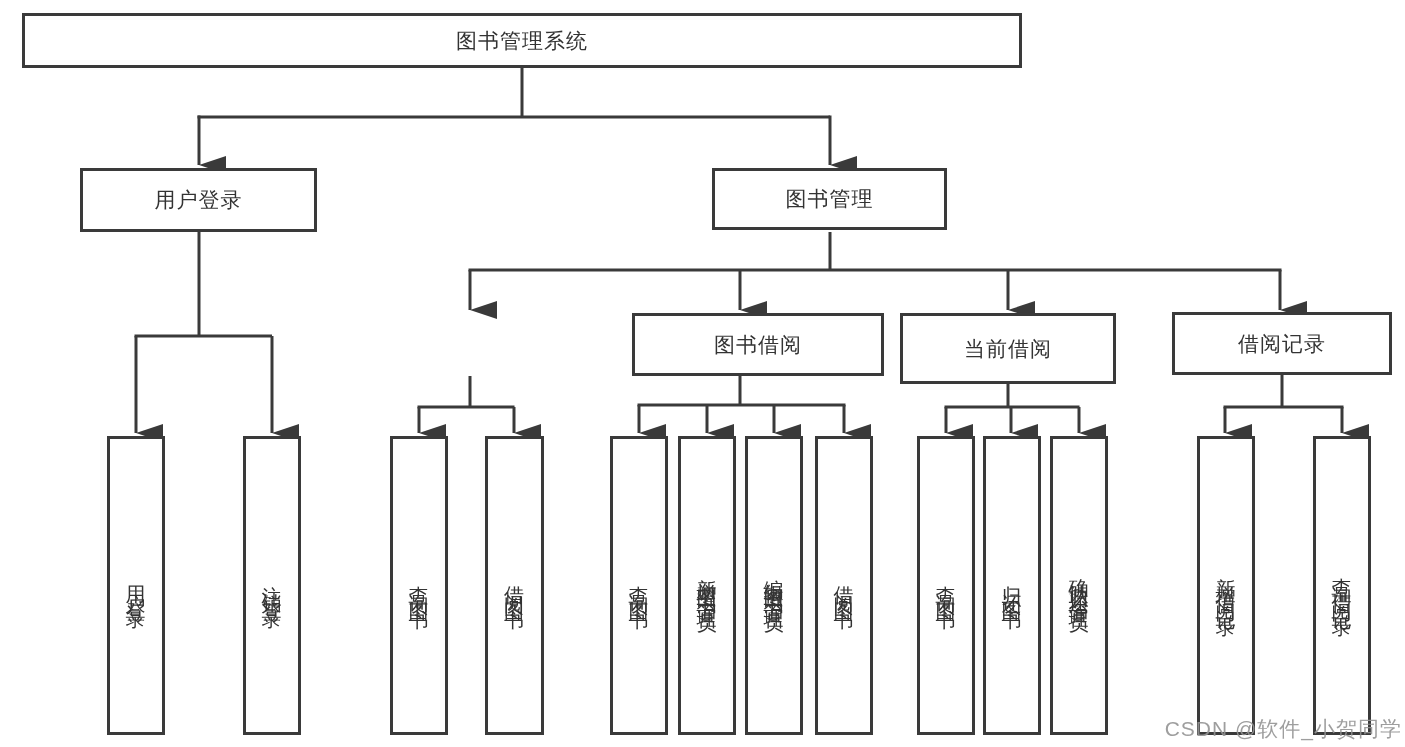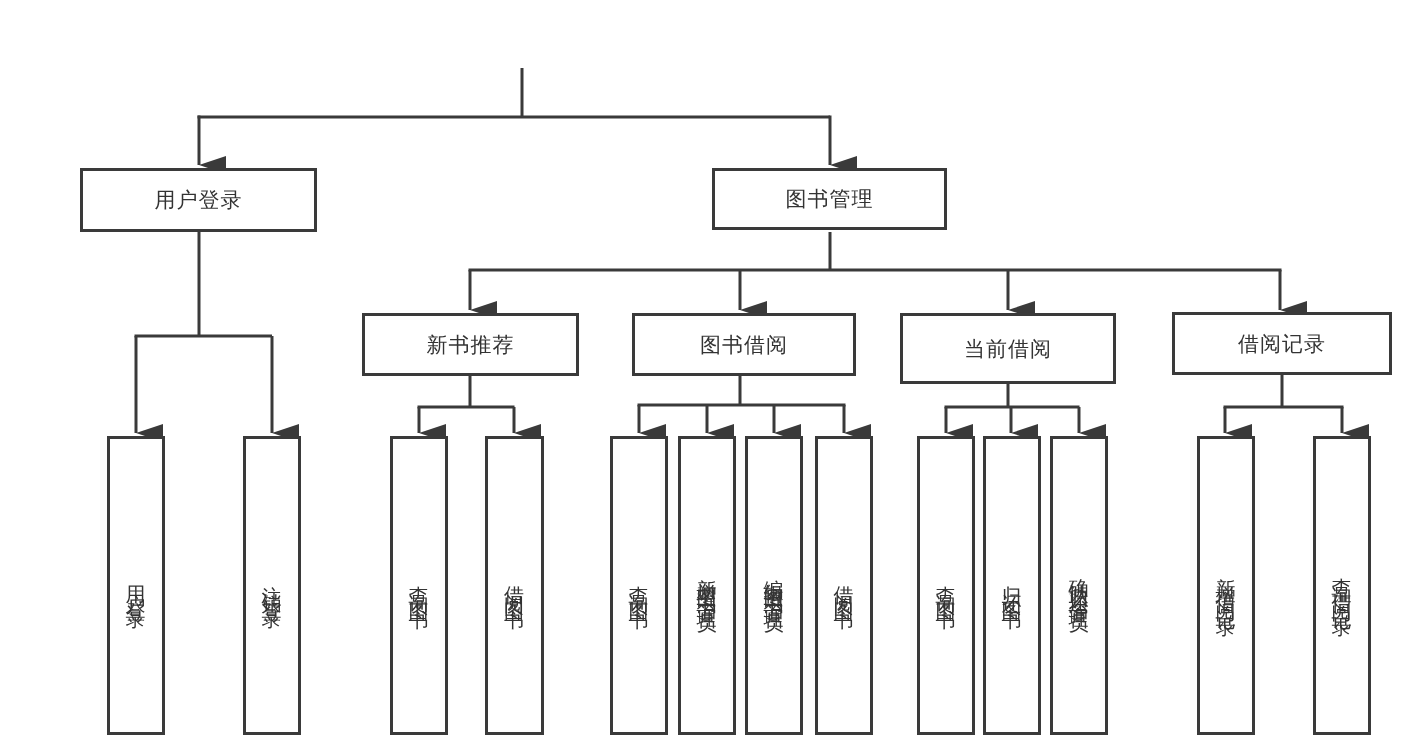--- a/index.html
+++ b/index.html
@@ -105,32 +105,32 @@
       <line x1="946" y1="407" x2="946" y2="433" marker-end="url(#ah)"></line>
       <line x1="1011" y1="407" x2="1011" y2="433" marker-end="url(#ah)"></line>
       <line x1="1079" y1="407" x2="1079" y2="433" marker-end="url(#ah)"></line>
 
       <path d="M1282,375 L1282,407 M1223.5,407 L1343.5,407"></path>
       <line x1="1225" y1="407" x2="1225" y2="433" marker-end="url(#ah)"></line>
       <line x1="1342" y1="407" x2="1342" y2="433" marker-end="url(#ah)"></line>
     </g>
   </svg>
 
+  <div class="hnode" style="left:22px; top:13px; width:1000px; height:55px;">
+    <span>图书管理系统</span>
+  </div>
 
   <div class="hnode" style="left:80px; top:168px; width:237px; height:64px;">
     <span>用户登录</span>
   </div>
   <div class="hnode" style="left:712px; top:168px; width:235px; height:62px;">
     <span>图书管理</span>
   </div>
 
-  <div class="hnode" style="left:362px; top:313px; width:217px; height:63px;">
-    <span>新书推荐</span>
-  </div>
-  <div class="hnode" style="left:632px; top:313px; width:224px; height:63px;">
+  <div class="hnode" style="left:632px; top:313px; width:252px; height:63px;">
     <span>图书借阅</span>
   </div>
   <div class="hnode" style="left:900px; top:313px; width:216px; height:71px;">
     <span>当前借阅</span>
   </div>
   <div class="hnode" style="left:1172px; top:312px; width:220px; height:63px;">
     <span>借阅记录</span>
   </div>
 
   <div class="vnode" style="left:107px; width:58px;">
@@ -170,14 +170,15 @@
     <span>确认归还（管理员）</span>
   </div>
 
   <div class="vnode" style="left:1197px; width:58px;">
     <span>新增借阅记录</span>
   </div>
   <div class="vnode" style="left:1313px; width:58px;">
     <span>查询借阅记录</span>
   </div>
 
+  <div id="watermark">CSDN @软件_小贺同学</div>
 
 </div>
 
 </body></html>

